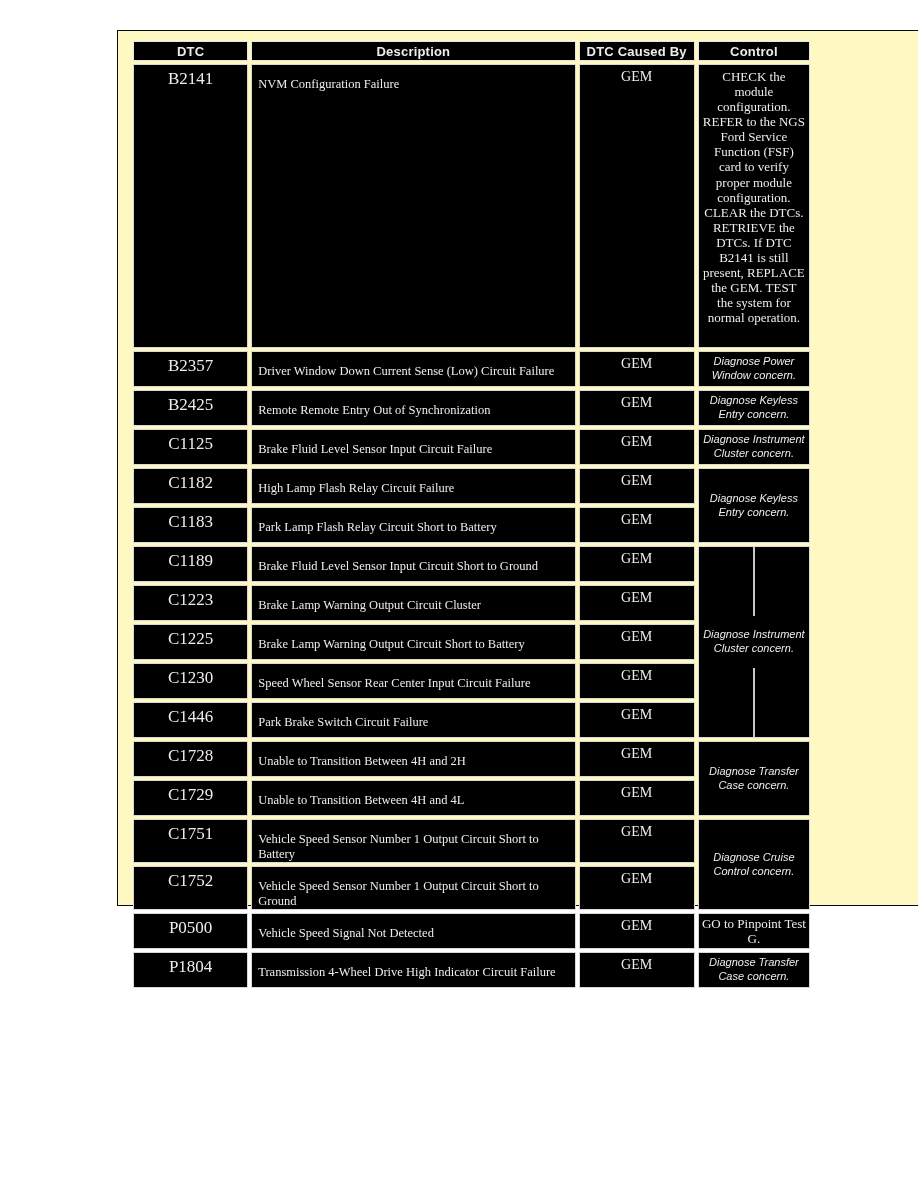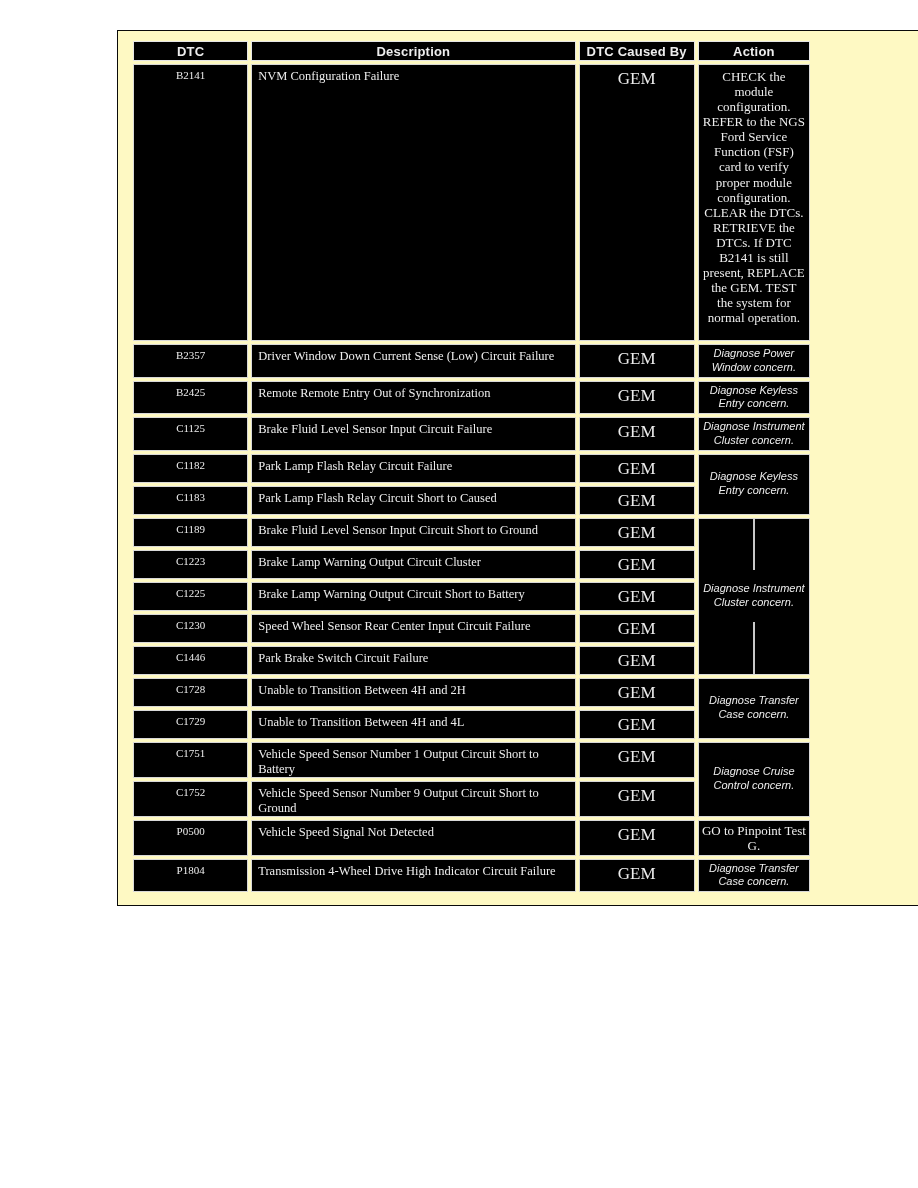--- a/index.html
+++ b/index.html
@@ -41,35 +41,35 @@
   th {
     font-family: "Liberation Sans", sans-serif;
     font-weight: bold;
     font-size: 13px;
     height: 16px;
     text-align: center;
     border-color: #e6e6e6;
     letter-spacing: 0.2px;
   }
   td.code-cell {
-    font-size: 11px;
+    font-size: 17px;
     text-align: center;
     vertical-align: top;
     padding-top: 4px;
     height: 22px;
   }
   td.desc-cell {
     font-size: 12.5px;
     text-align: left;
     vertical-align: top;
-    padding: 4px 2px 0 6px;
+    padding: 12px 2px 0 6px;
     height: 22px;
   }
   td.gem-cell {
-    font-size: 17px;
+    font-size: 14px;
     text-align: center;
     vertical-align: top;
     padding-top: 4px;
     height: 22px;
   }
   td.action-cell {
     text-align: center;
     vertical-align: middle;
     padding: 2px 3px;
     position: relative;
@@ -110,21 +110,21 @@
       <col class="c-dtc">
       <col class="c-desc">
       <col class="c-caused">
       <col class="c-action">
     </colgroup>
     <thead>
       <tr>
         <th>DTC</th>
         <th>Description</th>
         <th>DTC Caused By</th>
-        <th>Action</th>
+        <th>Control</th>
       </tr>
     </thead>
     <tbody id="table-body">
         <tr class="tall-row">
           <td class="code-cell">B2141</td>
           <td class="desc-cell">NVM Configuration Failure</td>
           <td class="gem-cell">GEM</td>
           <td class="action-cell action-serif"><span>CHECK the module configuration. REFER to the NGS Ford Service Function (FSF) card to verify proper module configuration. CLEAR the DTCs. RETRIEVE the DTCs. If DTC B2141 is still present, REPLACE the GEM. TEST the system for normal operation.</span></td>
         </tr>
         <tr>
@@ -140,27 +140,27 @@
           <td class="action-cell action-sans"><span>Diagnose Keyless Entry concern.</span></td>
         </tr>
         <tr>
           <td class="code-cell">C1125</td>
           <td class="desc-cell">Brake Fluid Level Sensor Input Circuit Failure</td>
           <td class="gem-cell">GEM</td>
           <td class="action-cell action-sans"><span>Diagnose Instrument Cluster concern.</span></td>
         </tr>
         <tr>
           <td class="code-cell">C1182</td>
-          <td class="desc-cell">Park Lamp Flash Relay Circuit Failure</td>
+          <td class="desc-cell">High Lamp Flash Relay Circuit Failure</td>
           <td class="gem-cell">GEM</td>
           <td class="action-cell action-sans" rowspan="2"><span>Diagnose Keyless Entry concern.</span></td>
         </tr>
         <tr>
           <td class="code-cell">C1183</td>
-          <td class="desc-cell">Park Lamp Flash Relay Circuit Short to Caused</td>
+          <td class="desc-cell">Park Lamp Flash Relay Circuit Short to Battery</td>
           <td class="gem-cell">GEM</td>
         </tr>
         <tr>
           <td class="code-cell">C1189</td>
           <td class="desc-cell">Brake Fluid Level Sensor Input Circuit Short to Ground</td>
           <td class="gem-cell">GEM</td>
           <td class="action-cell action-sans" rowspan="5"><span>Diagnose Instrument Cluster concern.</span><div class="artifact-line artifact-top"></div><div class="artifact-line artifact-bottom"></div></td>
         </tr>
         <tr>
           <td class="code-cell">C1223</td>
@@ -194,21 +194,21 @@
           <td class="gem-cell">GEM</td>
         </tr>
         <tr>
           <td class="code-cell">C1751</td>
           <td class="desc-cell">Vehicle Speed Sensor Number 1 Output Circuit Short to Battery</td>
           <td class="gem-cell">GEM</td>
           <td class="action-cell action-sans" rowspan="2"><span>Diagnose Cruise Control concern.</span></td>
         </tr>
         <tr>
           <td class="code-cell">C1752</td>
-          <td class="desc-cell">Vehicle Speed Sensor Number 9 Output Circuit Short to Ground</td>
+          <td class="desc-cell">Vehicle Speed Sensor Number 1 Output Circuit Short to Ground</td>
           <td class="gem-cell">GEM</td>
         </tr>
         <tr>
           <td class="code-cell">P0500</td>
           <td class="desc-cell">Vehicle Speed Signal Not Detected</td>
           <td class="gem-cell">GEM</td>
           <td class="action-cell action-serif"><span>GO to Pinpoint Test G.</span></td>
         </tr>
         <tr>
           <td class="code-cell">P1804</td>

